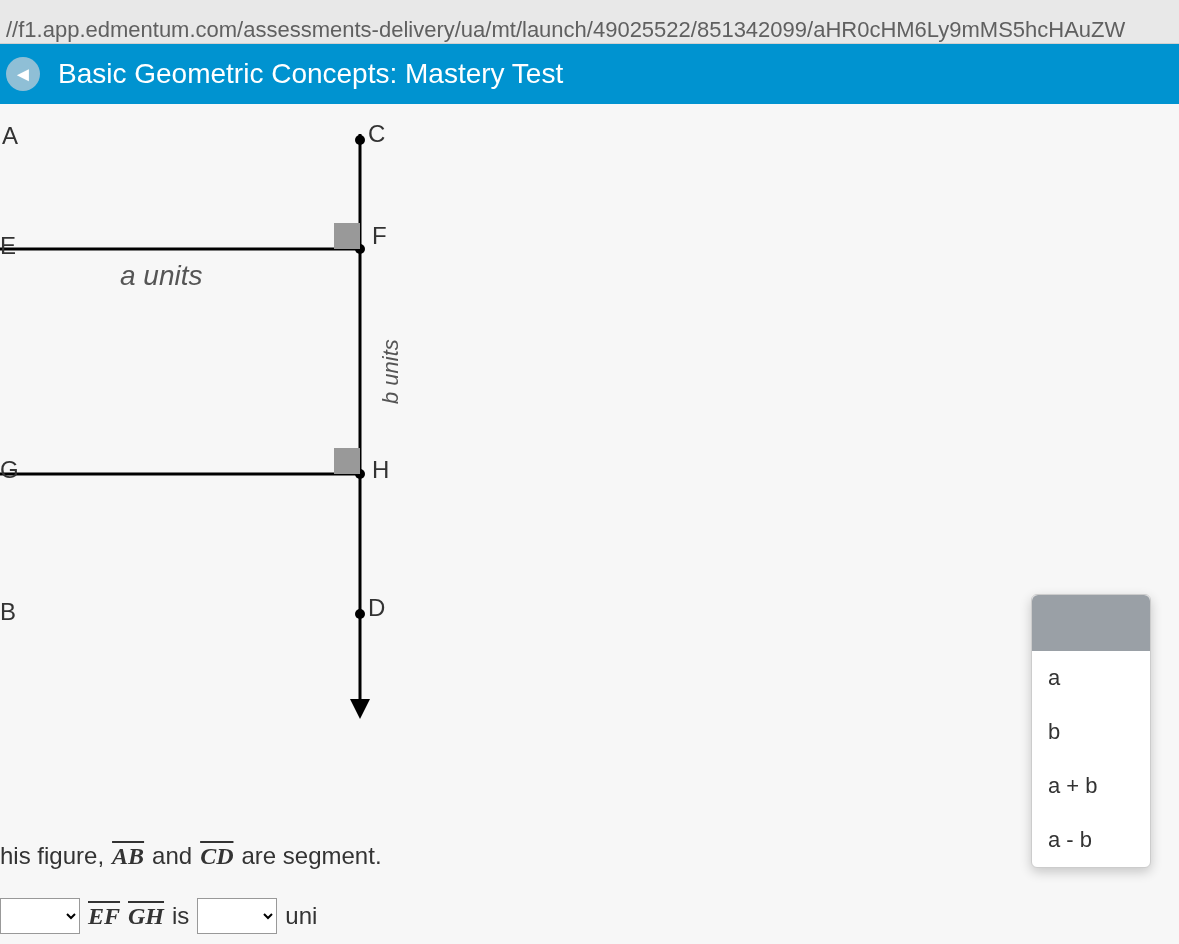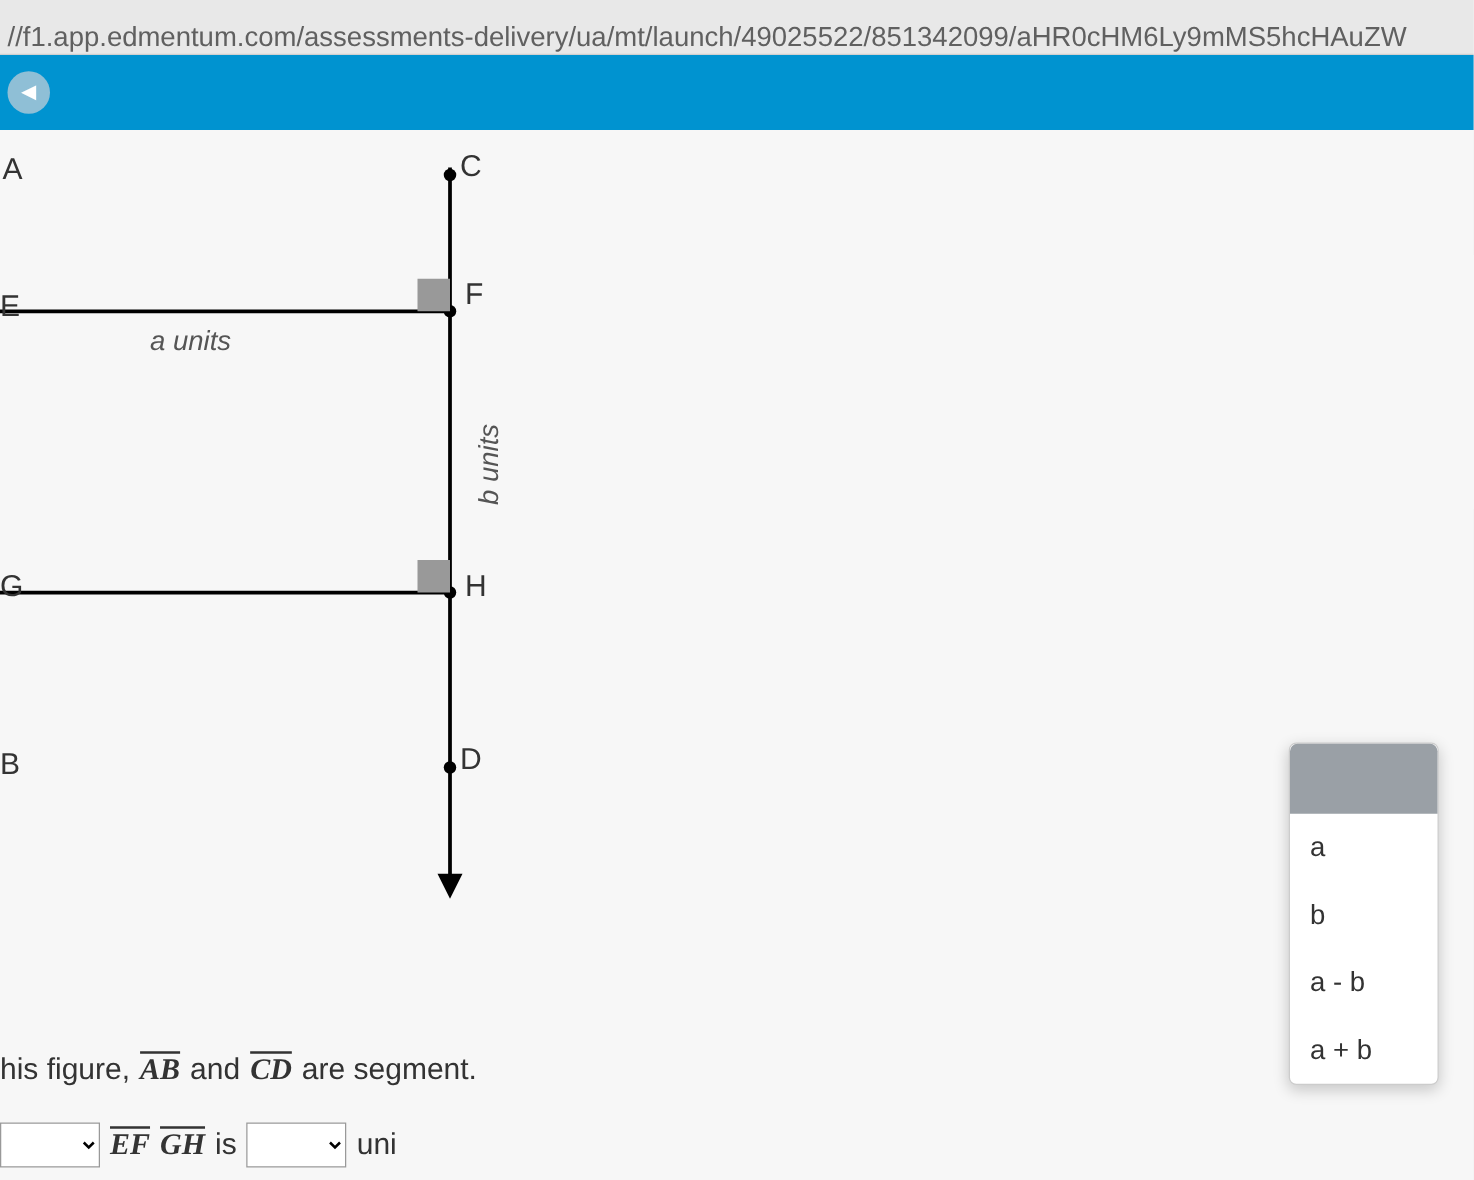--- a/index.html
+++ b/index.html
@@ -3,21 +3,21 @@
 <meta charset="utf-8">
 <style>
   * { box-sizing: border-box; margin: 0; padding: 0; }
   html, body { width: 1179px; height: 944px; font-family: Arial, Helvetica, sans-serif; background:#f0f0f0; overflow:hidden; }
   .url-bar { width:100%; height:44px; background:#e8e8e8; display:flex; align-items:flex-end; padding:0 6px; color:#606060; font-size:22px; border-bottom:1px solid #d0d0d0; white-space:nowrap; overflow:hidden;}
   .header-bar { width:100%; height:60px; background:#0093d0; display:flex; align-items:center; color:#fff; font-size:28px; font-weight:500; }
   .back-circle { width:34px; height:34px; border-radius:50%; background:#8fbfd6; margin:0 18px 0 6px; display:flex; align-items:center; justify-content:center; color:#fff; font-size:20px;}
   .content { position:relative; width:100%; height:calc(944px - 104px); background:#f7f7f7; }
   .diagram { position:absolute; left:0; top:0; width:600px; height:640px; }
   .pt-label { position:absolute; font-size:24px; color:#333; font-weight:500;}
-  .small-label { position:absolute; font-size:22px; color:#555; font-style:italic;}
+  .small-label { position:absolute; font-size:28px; color:#555; font-style:italic;}
   .small-label-vert { position:absolute; font-size:22px; color:#555; font-style:italic; transform: rotate(-90deg); transform-origin: left top;}
   .right-angle { position:absolute; width:26px; height:26px; background:#999; }
   svg.lines { position:absolute; left:0; top:0; }
   .question-area { position:absolute; left:0; bottom:0; width:100%; padding:0 8px 10px 0; font-size:24px; color:#333; }
   .question-line { display:flex; align-items:center; flex-wrap:wrap; gap:8px; margin-top:28px; white-space:nowrap;}
   .overline { text-decoration: overline; font-style:italic; font-family: "Times New Roman", serif; font-weight:bold;}
   select.blank { height:36px; width:80px; font-size:18px; border:1px solid #999; background:#fff; }
   .dropdown-panel { position:absolute; right:28px; top:490px; width:120px; background:#fff; border:1px solid #ccc; border-radius:6px; box-shadow:0 4px 12px rgba(0,0,0,.2); font-size:22px; color:#333;}
   .dropdown-panel .dd-selected { height:56px; background:#9aa0a6; border-radius:6px 6px 0 0;}
   .dropdown-panel .dd-item { padding:14px 16px; cursor:pointer;}
@@ -26,20 +26,21 @@
 <body>
 
 <div class="url-bar">
   <span>//f1.app.edmentum.com/assessments-delivery/ua/mt/launch/49025522/851342099/aHR0cHM6Ly9mMS5hcHAuZW</span>
 </div>
 
 <div class="header-bar">
   <div class="back-circle">
     <span>◄</span>
   </div>
+  <span>Basic Geometric Concepts: Mastery Test</span>
 </div>
 
 <div class="content">
 
   <div class="diagram">
     <svg class="lines" width="600" height="640">
 
       <line x1="360" y1="30" x2="360" y2="600" stroke="#000" stroke-width="3"></line>
       <polygon points="360,615 350,595 370,595" fill="#000"></polygon>
 
@@ -66,22 +67,22 @@
     <div class="pt-label" style="left:368px; top:490px;">D</div>
 
     <div class="small-label" style="left:120px; top:156px;">a units</div>
     <div class="small-label-vert" style="left:378px; top:300px;">b units</div>
   </div>
 
   <div class="dropdown-panel">
     <div class="dd-selected"></div>
     <div class="dd-item">a</div>
     <div class="dd-item">b</div>
+    <div class="dd-item">a + b</div>
     <div class="dd-item">a - b</div>
-    <div class="dd-item">a + b</div>
   </div>
 
   <div class="question-area">
     <div class="question-line">
       <span>his figure, </span>
       <span class="overline">AB</span>
       <span> and </span>
       <span class="overline">CD</span>
       <span> are segment.</span>
     </div>

